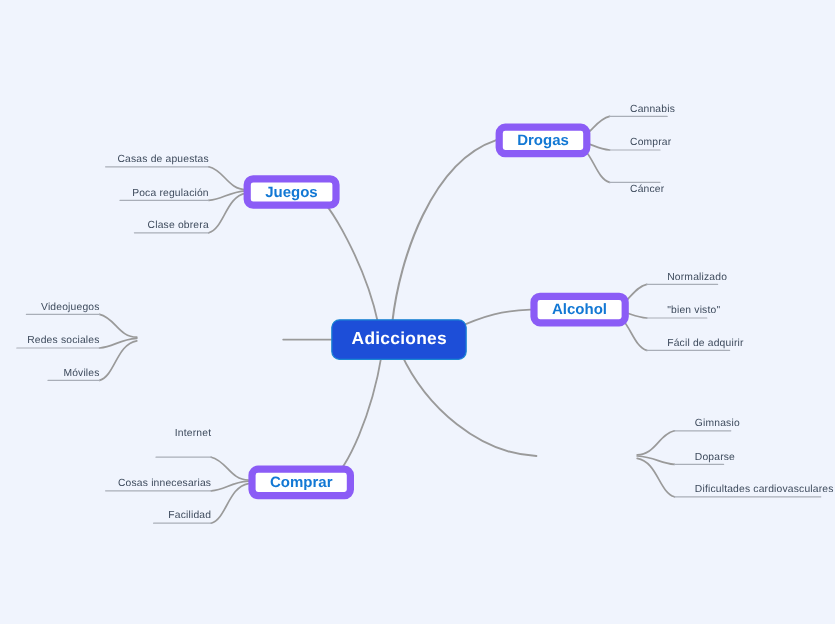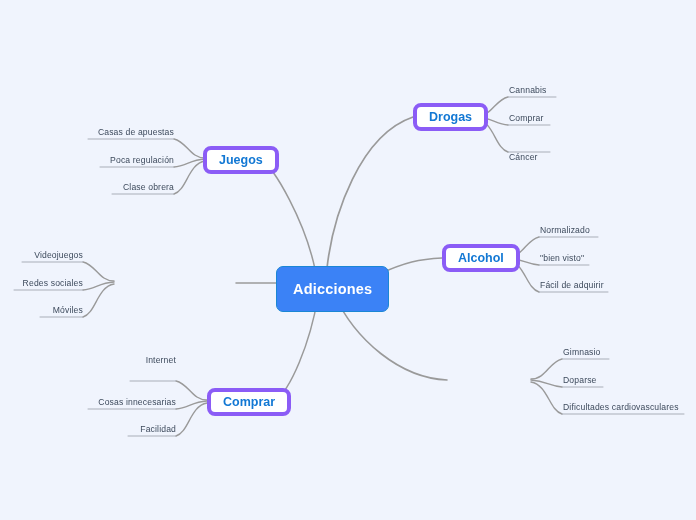--- a/index.html
+++ b/index.html
@@ -29,49 +29,49 @@
   }
   .node {
     position: absolute;
     box-sizing: border-box;
     display: flex;
     align-items: center;
     justify-content: center;
     white-space: nowrap;
   }
   .node-root {
-    background: #3b82f6;
+    background: #1d4ed8;
     border: 1px solid #1b86d4;
     border-radius: 7px;
     color: #ffffff;
     font-weight: bold;
     font-size: 14.5px;
     letter-spacing: 0.2px;
     padding: 0 16px;
-    height: 46px;
+    height: 34px;
   }
   .node-branch {
     background: #ffffff;
-    border: 4px solid #8b5cf6;
+    border: 6px solid #8b5cf6;
     border-radius: 8px;
     color: #1278d4;
     font-weight: bold;
     font-size: 12.5px;
     padding: 0 12px;
     height: 28px;
   }
   .leaf {
     position: absolute;
     font-size: 8.6px;
     color: #3d4a5c;
     white-space: nowrap;
     letter-spacing: 0.15px;
     line-height: 11px;
   }
-  .leaf.right { text-align: center; }
+  .leaf.right { text-align: center; margin-left: 16px; }
   .leaf.left  { text-align: center; }
 </style>
 </head>
 <body>
 
 <div id="canvas">
 
   <svg class="edges" viewBox="0 0 696 520">
     <g fill="none" stroke="#9a9a9a" stroke-width="1.4" stroke-linecap="round">
 

